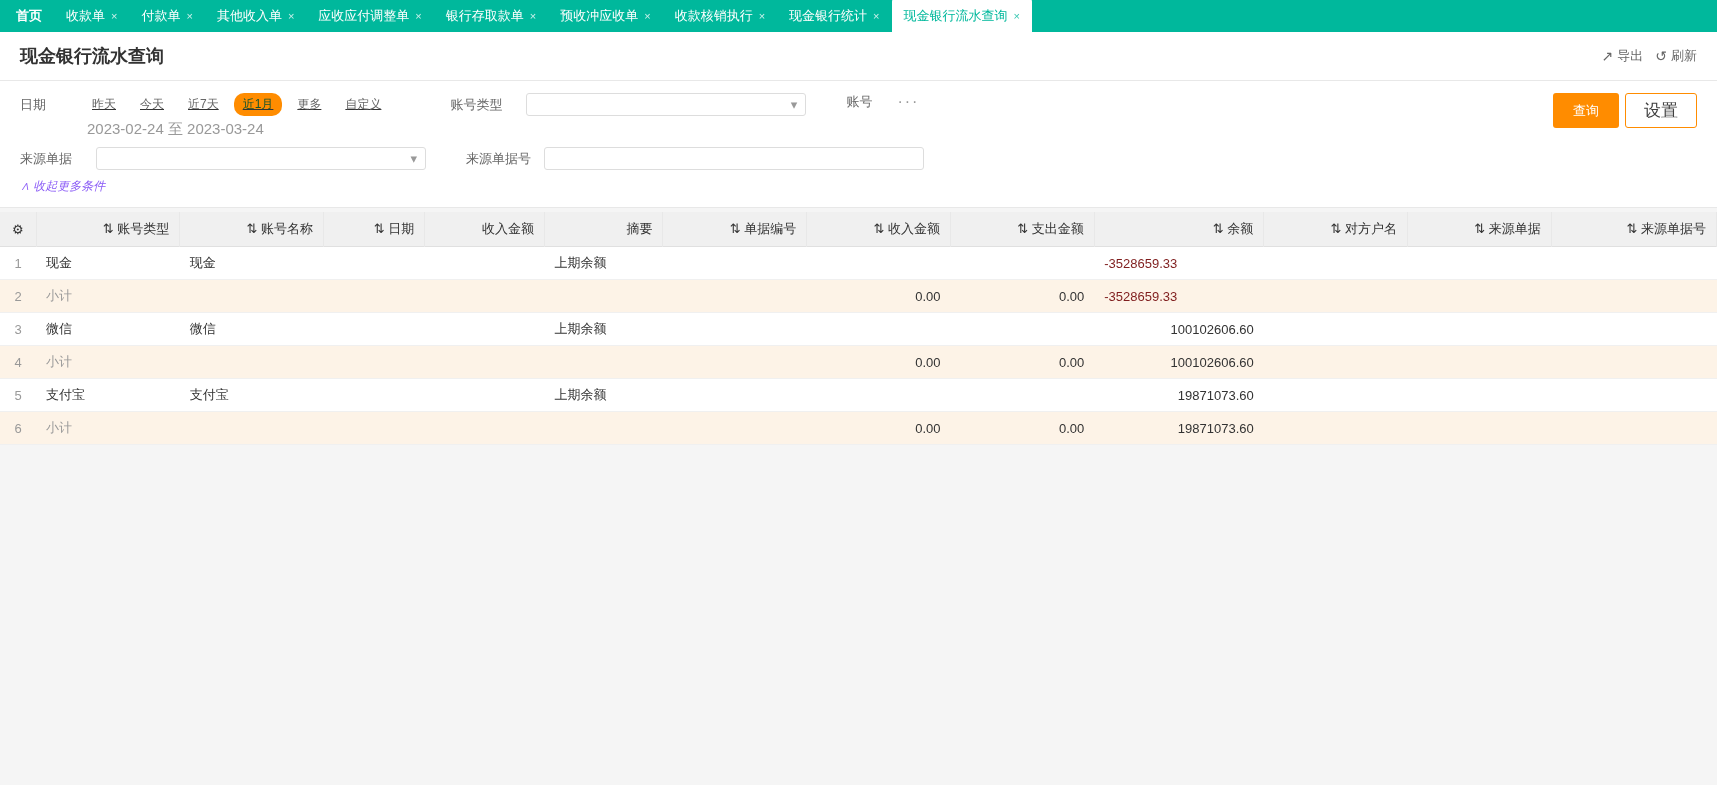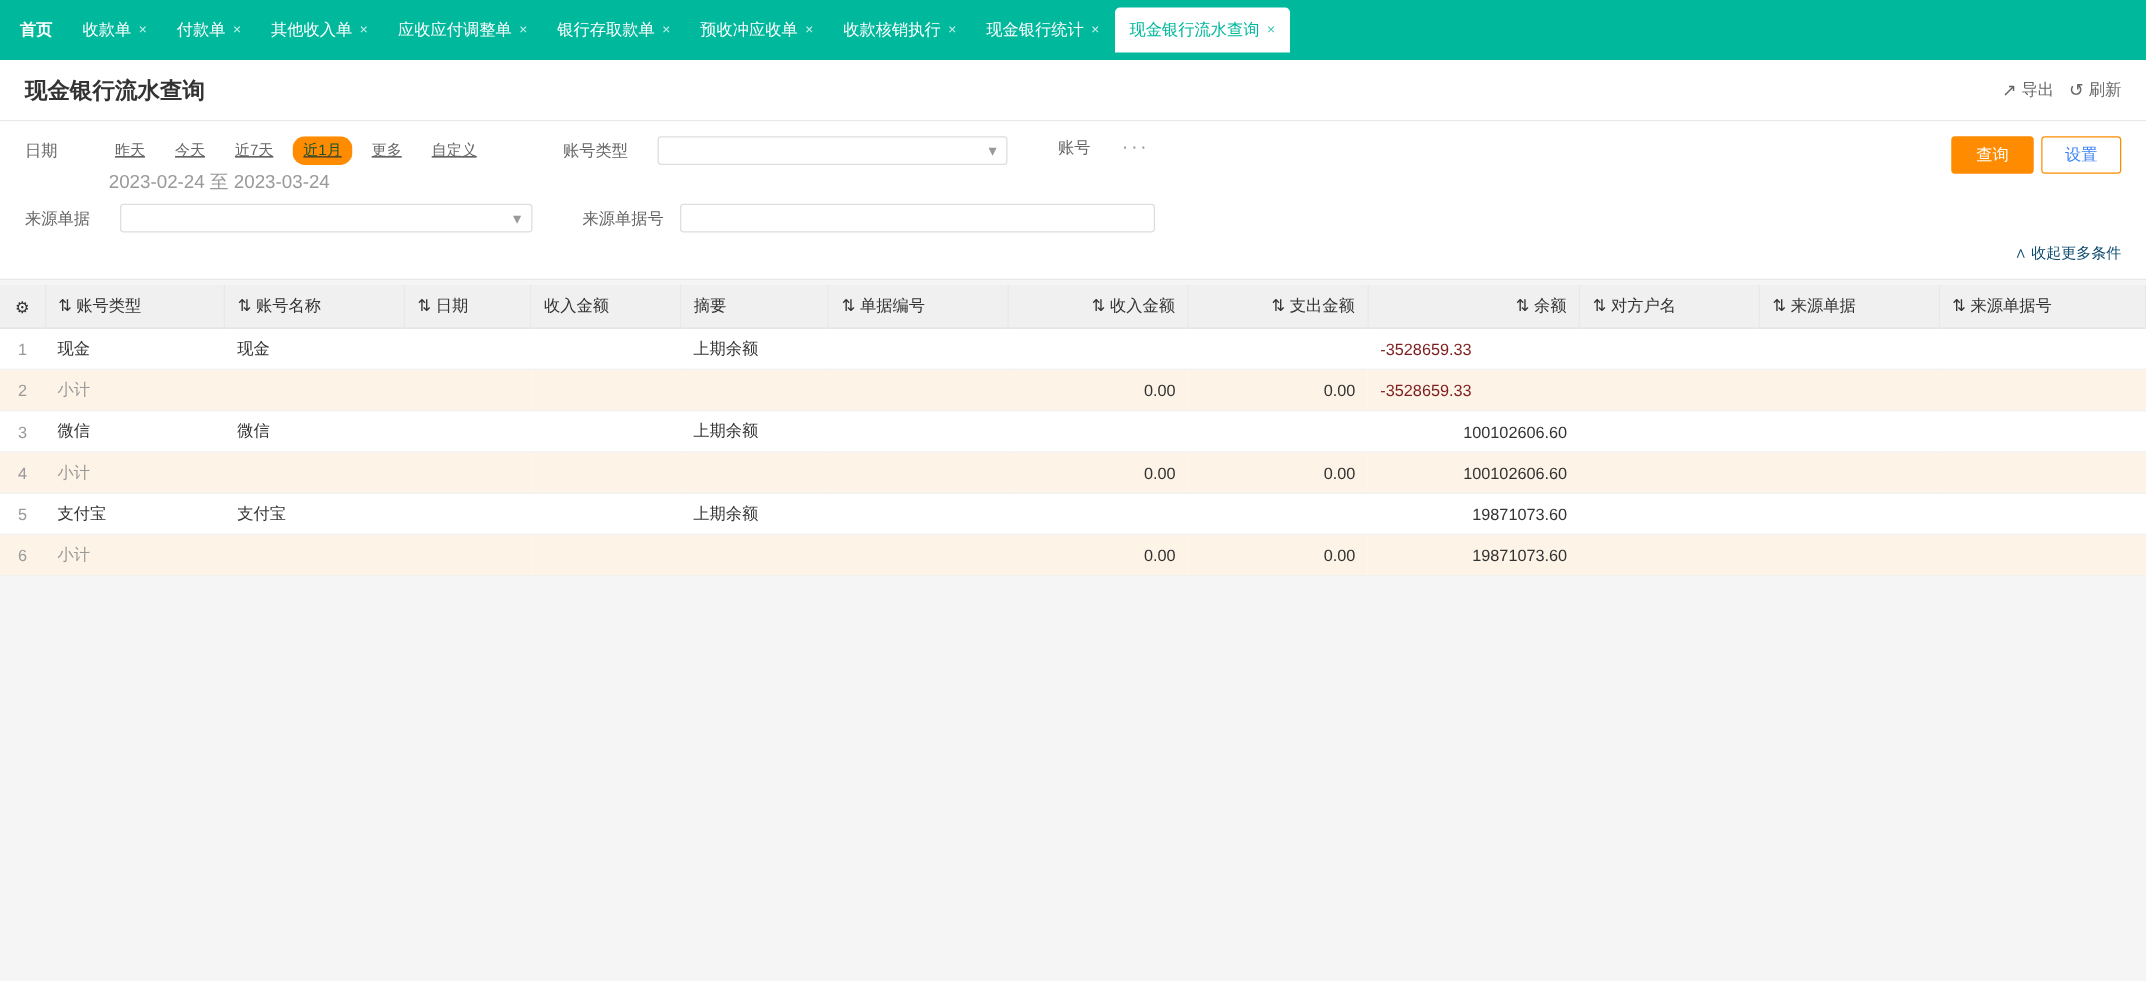--- a/index.html
+++ b/index.html
@@ -3,21 +3,21 @@
   <meta charset="utf-8">
   <style>
     * { box-sizing: border-box; margin: 0; padding: 0; }
     body { font-family: 'Microsoft YaHei', Arial, sans-serif; font-size: 13px; background: #f5f5f5; color: #333; }
 
     
     .top-nav {
       background: #00b89c;
       display: flex;
       align-items: center;
-      height: 48px;
+      height: 32px;
       padding: 0 4px;
       overflow: hidden;
     }
     .top-nav .nav-item {
       padding: 0 12px;
       height: 36px;
       display: flex;
       align-items: center;
       color: #fff;
       font-size: 13px;
@@ -122,45 +122,46 @@
     .filter-select .arrow { margin-left: auto; color: #999; }
     .filter-input {
       border: 1px solid #ddd;
       border-radius: 3px;
       padding: 3px 8px;
       min-width: 350px;
       outline: none;
       font-size: 13px;
     }
     .collapse-bar {
-      text-align: right;
+      text-align: left;
       padding: 4px 0;
-      color: #0c4a6e;
+      color: #8b5cf6;
       cursor: pointer;
       font-size: 12px;
+      font-style: italic;
     }
 
     
     .btn-query {
       background: #ff8c00;
       color: #fff;
       border: none;
       border-radius: 3px;
       padding: 6px 20px;
       cursor: pointer;
       font-size: 13px;
     }
     .btn-settings {
       background: #fff;
-      color: #3b82f6;
+      color: #404040;
       border: 1px solid #ff8c00;
       border-radius: 3px;
       padding: 5px 18px;
       cursor: pointer;
-      font-size: 13px;
+      font-size: 17px;
     }
     .btn-group {
       display: flex;
       flex-direction: row;
       gap: 6px;
       margin-left: 12px;
     }
 
     
     .table-wrapper {
@@ -171,21 +172,21 @@
       width: 100%;
       border-collapse: collapse;
       font-size: 13px;
     }
     thead tr {
       background: #f0f0f0;
       border-bottom: 1px solid #e0e0e0;
     }
     thead th {
       padding: 8px 10px;
-      text-align: left;
+      text-align: right;
       font-weight: normal;
       color: #333;
       border-right: 1px solid #e8e8e8;
       white-space: nowrap;
       user-select: none;
     }
     thead th.gear-col { width: 36px; text-align: center; }
     tbody tr { border-bottom: 1px solid #f0f0f0; }
     tbody tr:nth-child(odd).data-row { background: #fff; }
     tbody tr.subtotal-row { background: #fdf3e7; }

